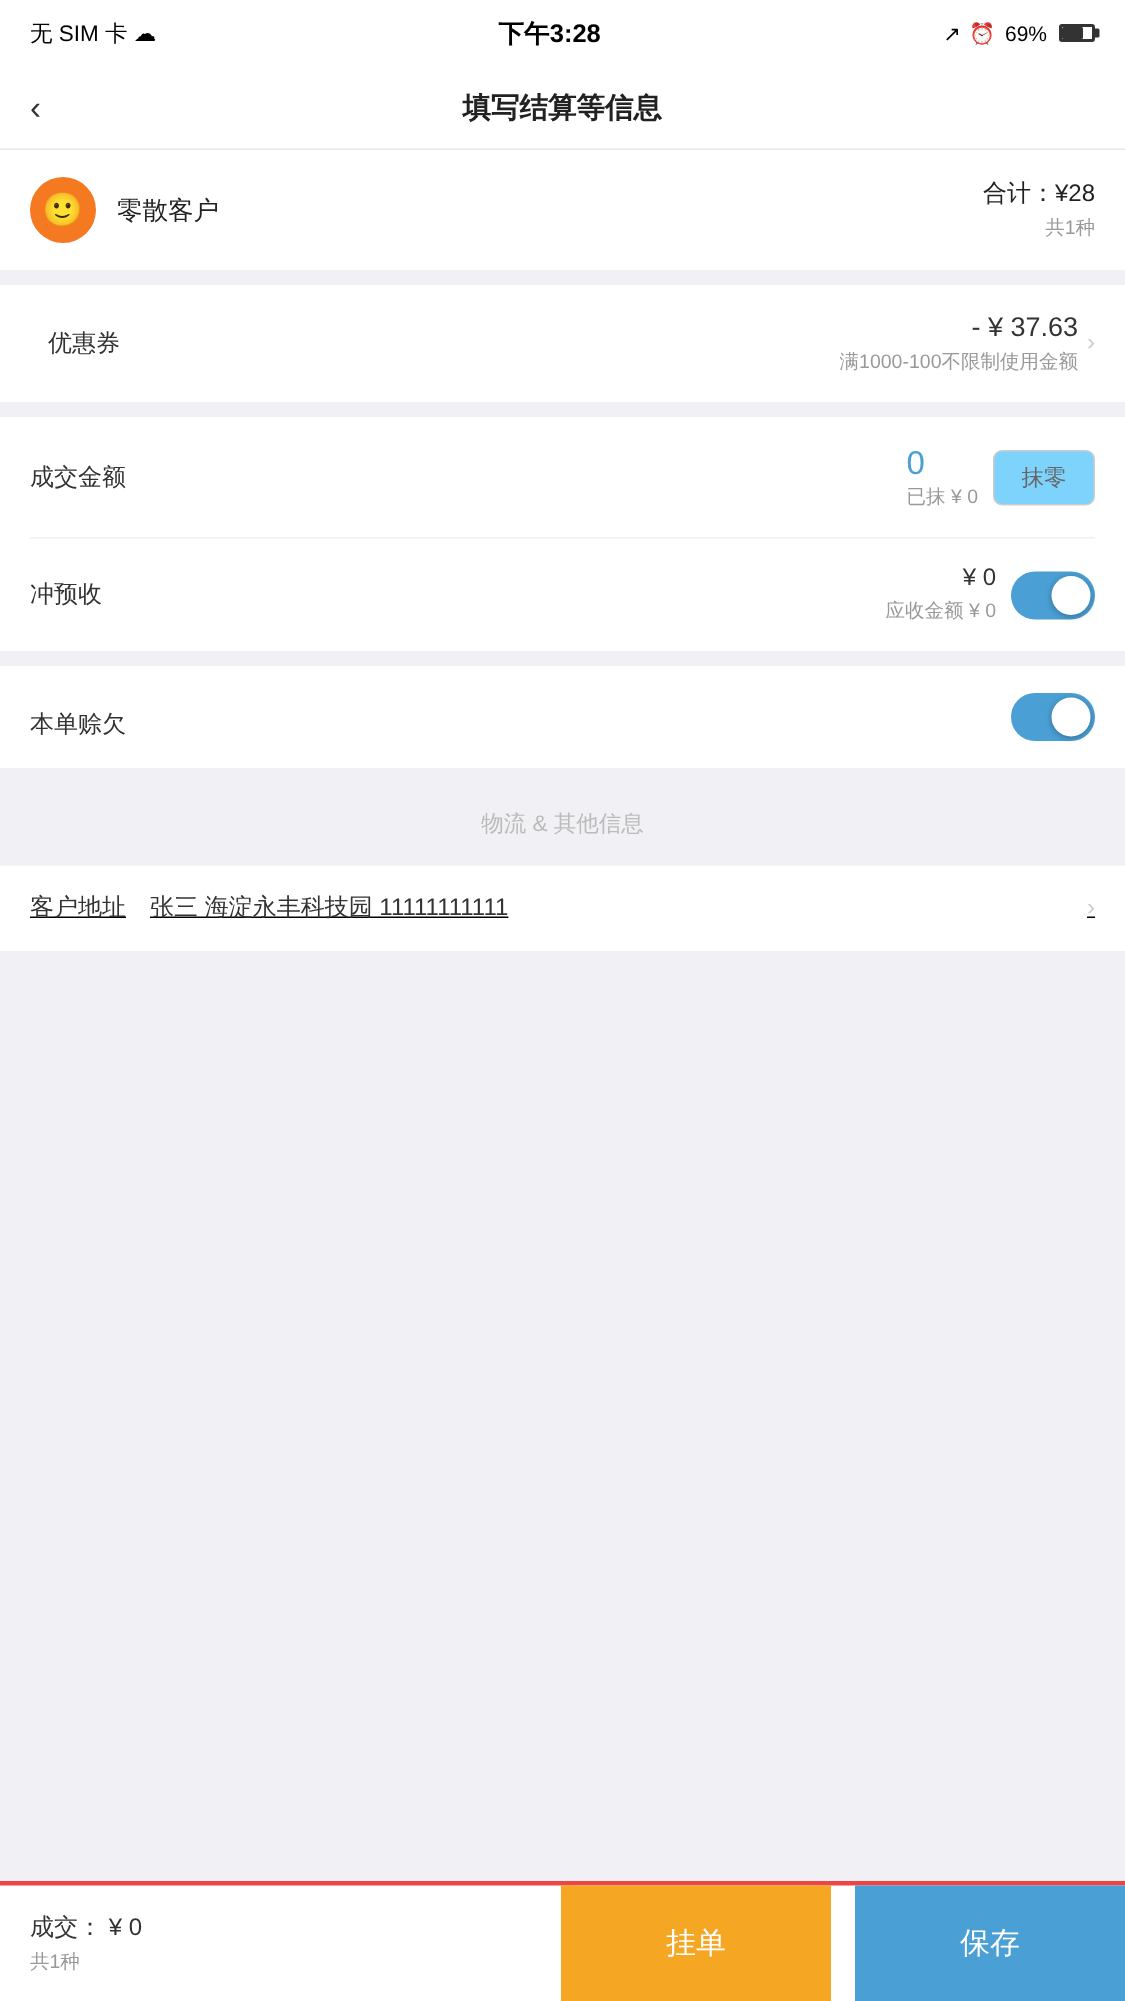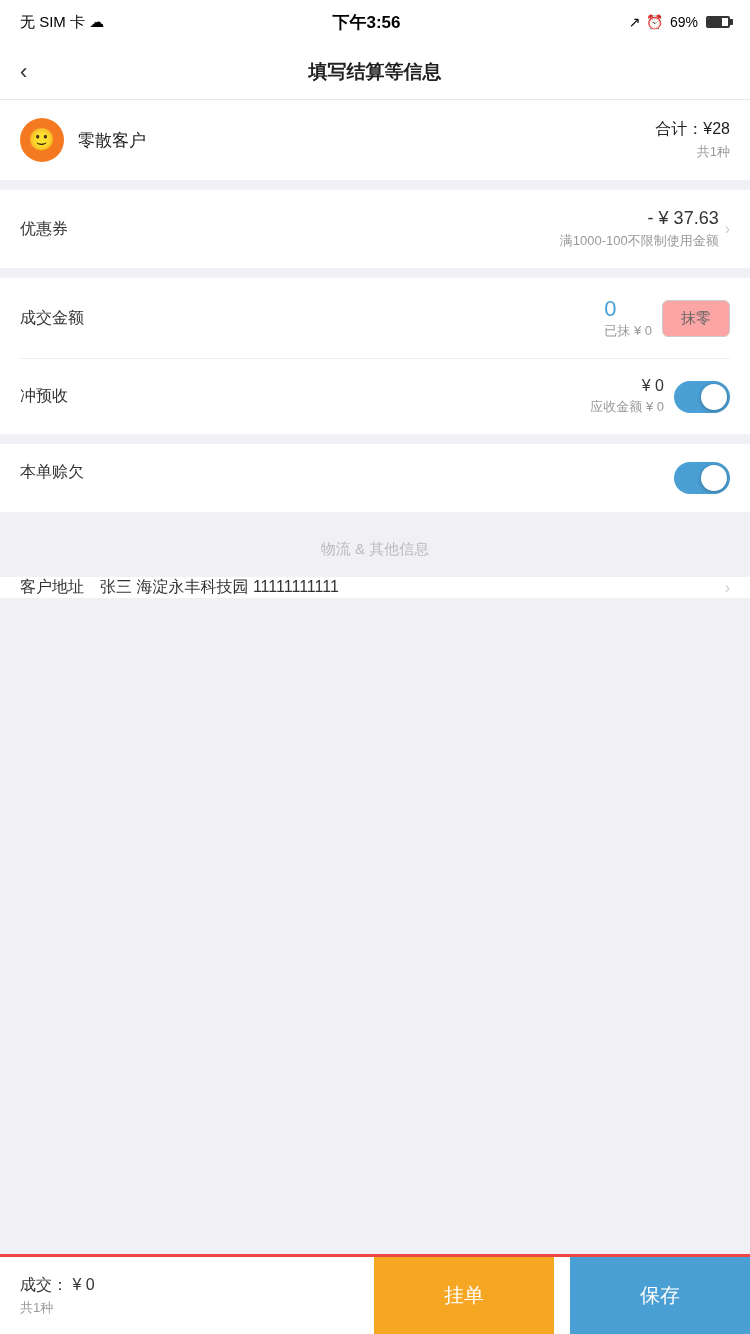--- a/index.html
+++ b/index.html
@@ -104,21 +104,21 @@
     .total-amount { font-size: 16px; color: #222; }
     .total-count { font-size: 13px; color: #999; margin-top: 3px; }
 
     
     .coupon-row {
       display: flex;
       align-items: center;
       justify-content: space-between;
       padding: 18px 20px;
     }
-    .coupon-label { font-size: 16px; color: #333; }
+    .coupon-label { font-size: 16px; color: #333; margin-left: 12px; }
     .coupon-right { text-align: right; }
     .coupon-amount { font-size: 18px; color: #333; font-weight: 500; }
     .coupon-desc { font-size: 13px; color: #999; margin-top: 3px; }
     .chevron-icon { font-size: 16px; color: #ccc; margin-left: 6px; }
 
     
     .transaction-section {
       background: #fff;
       margin-bottom: 10px;
       padding: 0 20px;
@@ -135,21 +135,21 @@
     .deal-right { display: flex; align-items: center; gap: 10px; }
     .deal-value { font-size: 22px; color: #4a9fd4; font-weight: 500; }
     .deal-sub { font-size: 13px; color: #999; text-align: right; }
 
     .round-btn {
       border: 1px solid #ccc;
       border-radius: 6px;
       padding: 8px 18px;
       font-size: 15px;
       color: #666;
-      background: #fca5a5;
+      background: #7dd3fc;
       cursor: pointer;
     }
 
     
     .prepay-row {
       display: flex;
       align-items: center;
       justify-content: space-between;
       padding: 18px 0;
       gap: 35px;
@@ -177,21 +177,21 @@
       background: #fff;
       box-shadow: 0 1px 4px rgba(0,0,0,0.3);
     }
 
     
     .debt-section {
       background: #fff;
       margin-bottom: 10px;
       padding: 18px 20px;
       display: flex;
-      align-items: flex-start;
+      align-items: flex-end;
       justify-content: space-between;
     }
     .debt-label { font-size: 16px; color: #333; }
 
     
     .due-date-row {
       background: #fff;
       padding: 18px 20px;
       border-top: 1px solid #f0f0f0;
     }
@@ -204,22 +204,23 @@
       text-align: center;
     }
     .divider-label { font-size: 15px; color: #bbb; }
 
     
     .address-row {
       background: #fff;
       display: flex;
       align-items: center;
       justify-content: space-between;
-      padding: 0 20px;
+      padding: 18px 20px;
       margin-bottom: 10px;
+      text-decoration: underline;
     }
     .address-label { font-size: 16px; color: #333; white-space: nowrap; margin-right: 16px; }
     .address-value { font-size: 16px; color: #333; flex: 1; }
 
     
     .empty-space { height: 140px; background: #f0f0f5; }
 
     
     .bottom-bar {
       position: fixed;
@@ -252,21 +253,21 @@
     .btn-hold { background: #f5a623; }
     .btn-save { background: #4a9fd4; }
   </style>
 </head>
 <body>
 
 <div class="status-bar">
   <div class="status-left">
     <span>无 SIM 卡  ☁</span>
   </div>
-  <div class="status-center">下午3:56</div>
+  <div class="status-center">下午3:28</div>
   <div class="status-right">
     <span>↗</span>
     <span>⏰</span>
     <span>69%</span>
     <span class="battery-icon">
       <div class="battery-fill"></div>
     </span>
   </div>
 </div>
 

